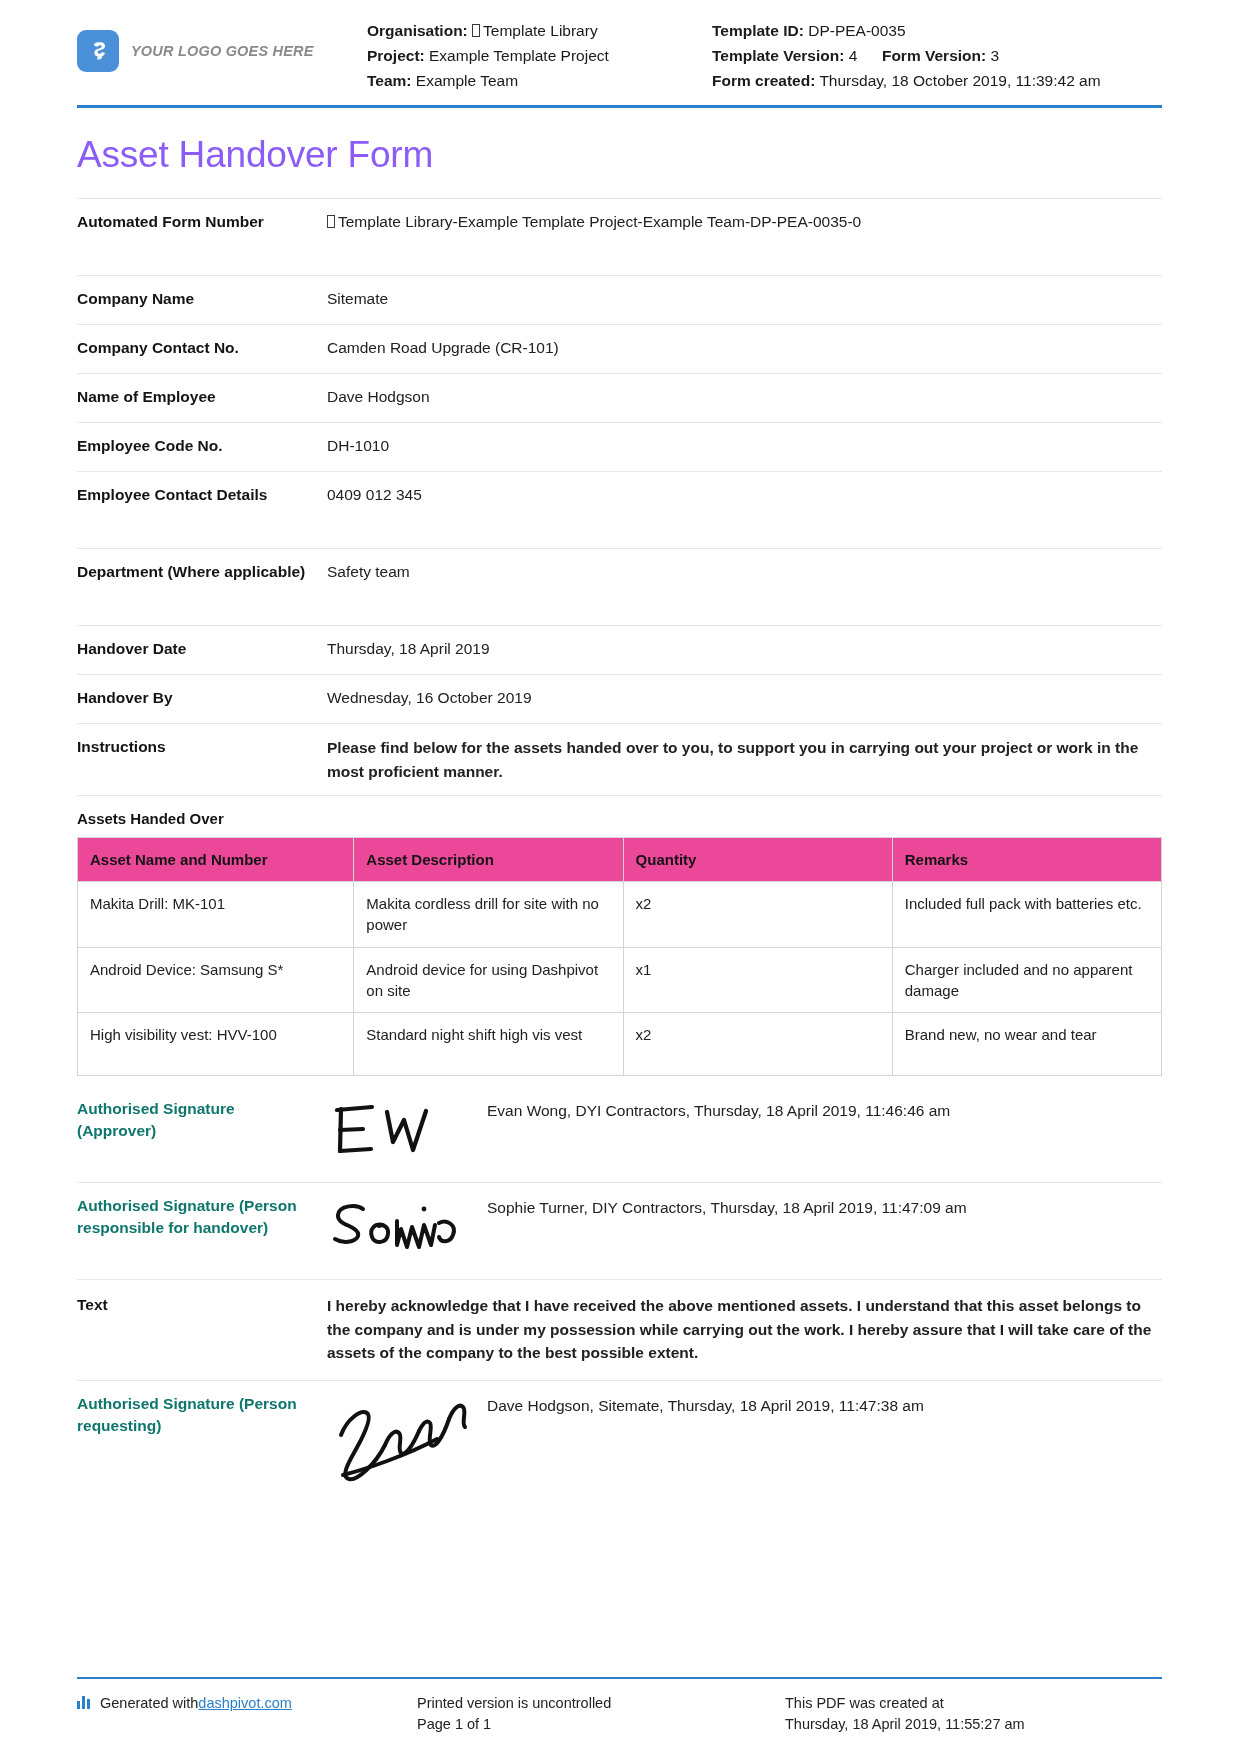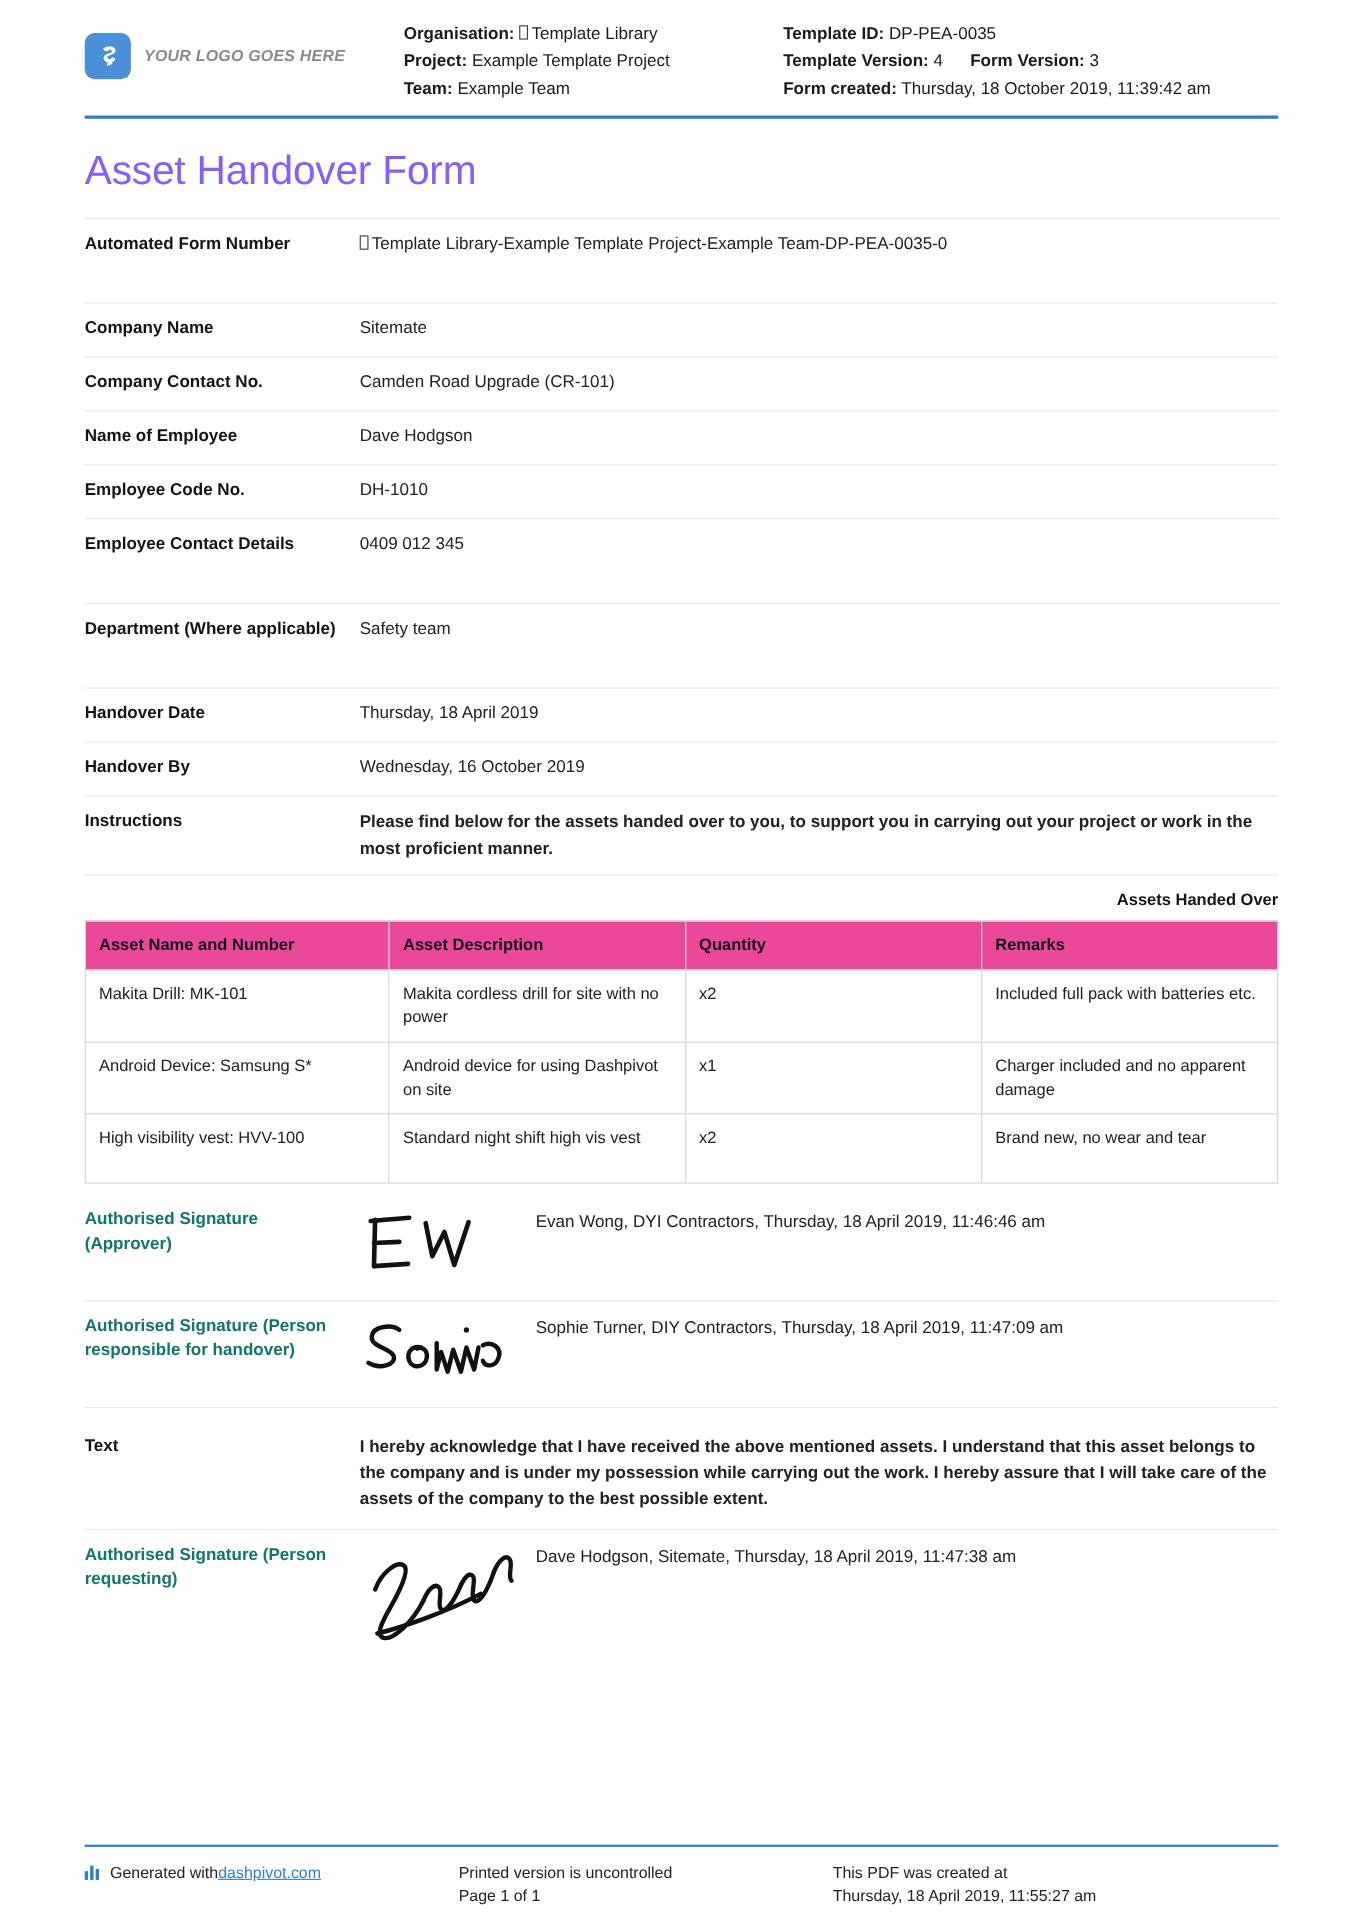--- a/index.html
+++ b/index.html
@@ -141,21 +141,20 @@
   
   .section-gap {
     border-top: 1px solid #e6e6e6;
     padding-top: 14px;
   }
   .table-caption {
     font-weight: bold;
     font-size: 15px;
     margin-bottom: 10px;
     color: #141414;
-    text-align: right;
   }
   table.assets {
     border-collapse: collapse;
     width: 100%;
     table-layout: fixed;
   }
   table.assets th,
   table.assets td {
     border: 1px solid #d4d4d4;
     text-align: left;
@@ -224,21 +223,21 @@
     margin-bottom: 14px;
   }
   .footer-cols {
     display: flex;
     font-size: 14.5px;
     line-height: 1.5;
     color: #222;
   }
   .fcol1 { flex: 0 0 340px; display: flex; align-items: flex-start; }
   .fcol2 { flex: 0 0 340px; }
-  .fcol3 { flex: 1 1 auto; }
+  .fcol3 { flex: 1 1 auto; margin-left: 28px; }
   .bars-icon {
     display: inline-block;
     width: 15px;
     height: 14px;
     margin-right: 8px;
     position: relative;
     top: 2px;
   }
   .bars-icon i {
     position: absolute;
@@ -430,21 +429,21 @@
           <path d="M56 30 C48 28, 42 34, 45 42 C48 50, 60 48, 61 39 C62 31, 55 29, 52 31"></path>
           <path d="M70 26 L70 50 L74 34 L80 52 L85 32 L92 52 L97 30 L104 50 L108 30"></path>
           <path d="M112 28 C120 24, 130 30, 126 40 C123 48, 114 48, 112 42"></path>
           <circle cx="97" cy="14" r="2.4" fill="#111111" stroke="none"></circle>
         </g>
       </svg>
     </div>
     <div class="sig-meta">Sophie Turner, DIY Contractors, Thursday, 18 April 2019, 11:47:09 am</div>
   </div>
 
-  <div class="field-row" style="padding-top:24px;padding-bottom:16px;">
+  <div class="field-row" style="padding-top:14px;padding-bottom:16px;">
     <div class="field-label">Text</div>
     <div class="field-value strong">I hereby acknowledge that I have received the above mentioned assets. I understand that this asset belongs to the company and is under my possession while carrying out the work. I hereby assure that I will take care of the assets of the company to the best possible extent.</div>
   </div>
 
   <div class="sig-row" style="min-height:110px;">
     <div class="sig-label">Authorised Signature (Person requesting)</div>
     <div class="sig-image" style="height:95px;">
       <svg class="sig-svg" width="155" height="95" viewBox="0 0 155 95" aria-hidden="true">
         <g fill="none" stroke="#111111" stroke-width="4" stroke-linecap="round" stroke-linejoin="round">
           <path d="M14 42 C20 26, 34 16, 40 20 C46 24, 36 44, 28 58 C20 72, 14 84, 22 86 C30 88, 48 72, 58 52"></path>

